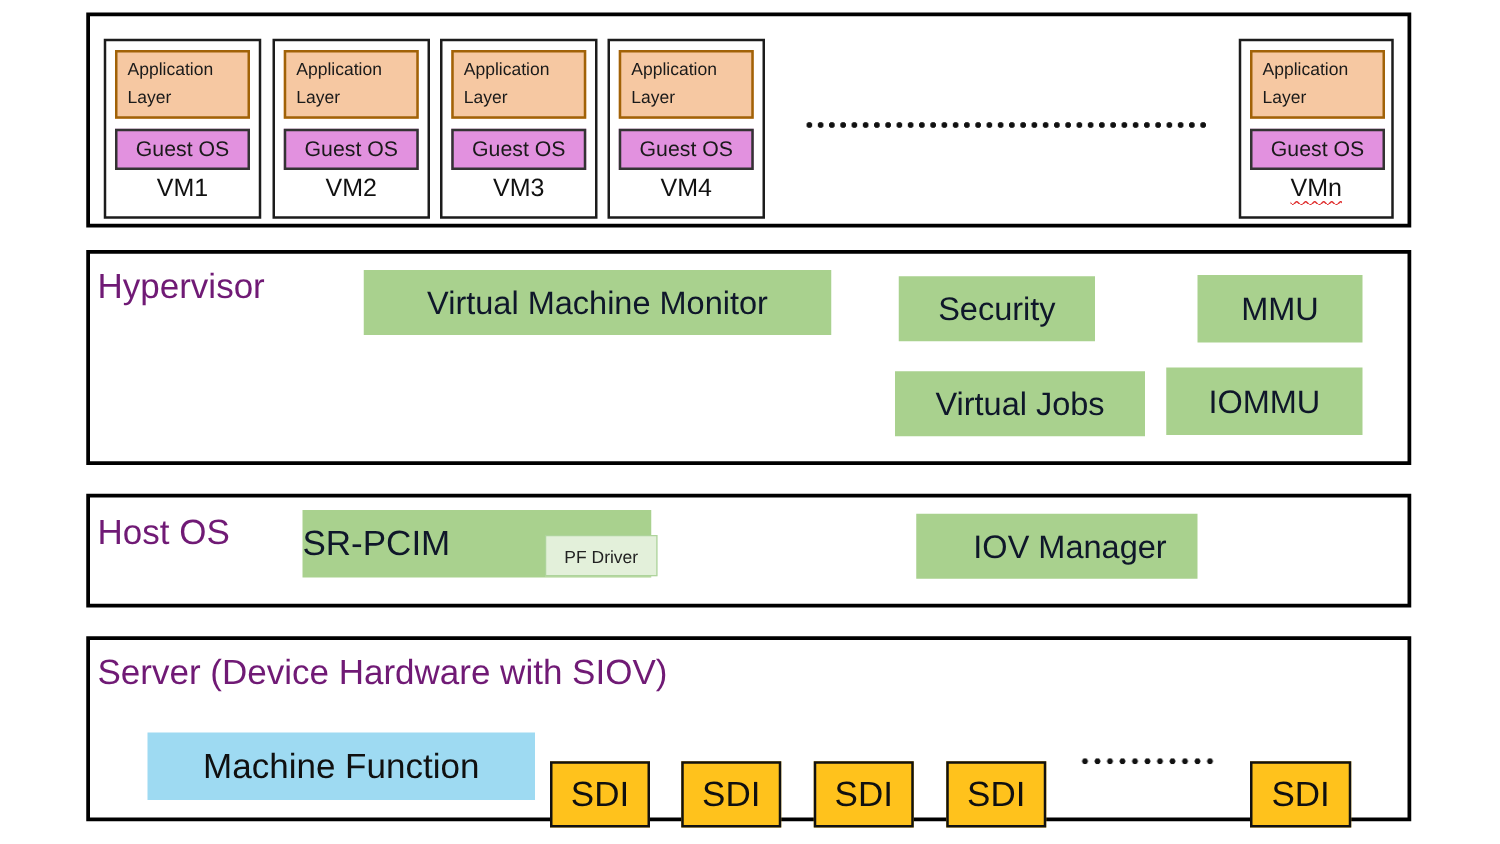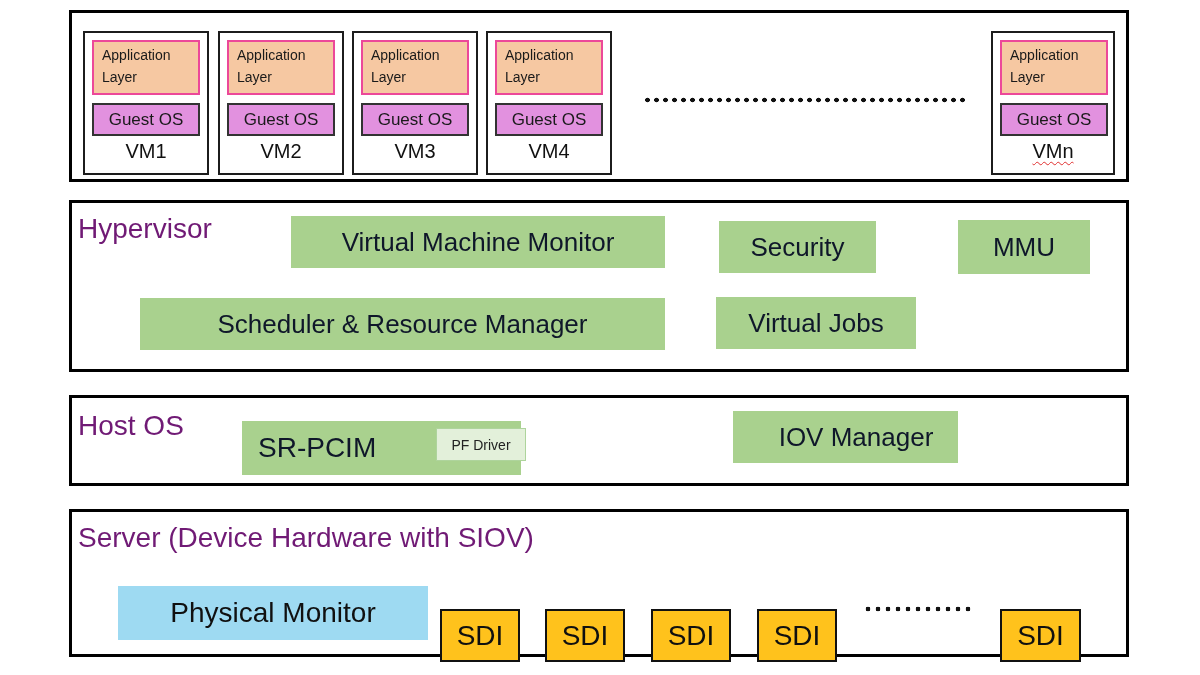--- a/index.html
+++ b/index.html
@@ -12,21 +12,21 @@
     border:3px solid #000;background:#fff;box-sizing:border-box;
   }
   
   #vm-row{top:10px;height:172px;}
   .vm-card{
     position:absolute;top:18px;width:126px;height:144px;
     border:2px solid #1c1c1c;background:#fff;box-sizing:border-box;
   }
   .vm-app{
     position:absolute;left:7px;top:7px;width:108px;height:55px;
-    background:#f6c8a2;border:2px solid #ec4899;box-sizing:border-box;
+    background:#f6c8a2;border:2px solid #a16207;box-sizing:border-box;
     font-size:14px;line-height:1.55;padding:3px 0 0 8px;color:#1a1a1a;
   }
   .vm-guest{
     position:absolute;left:7px;top:70px;width:108px;height:33px;
     background:#e291df;border:2px solid #333;box-sizing:border-box;
     display:flex;align-items:center;justify-content:center;
     font-size:17px;color:#1a1a1a;
   }
   .vm-label{
     position:absolute;left:0;right:0;top:107px;text-align:center;
@@ -53,21 +53,21 @@
     justify-content:center;font-size:26px;color:#0f172a;box-sizing:border-box;
   }
   #vmm{left:219px;top:13px;width:374px;height:52px;}
   #security{left:647px;top:18px;width:157px;height:52px;}
   #mmu{left:886px;top:17px;width:132px;height:54px;}
   #scheduler{left:68px;top:95px;width:525px;height:52px;}
   #virtual-jobs{left:644px;top:94px;width:200px;height:52px;}
   #iommu{left:861px;top:91px;width:157px;height:54px;}
   
   #host-os{top:395px;height:91px;}
-  #sr-pcim{left:170px;top:23px;width:279px;height:54px;justify-content:flex-start;padding-left:16px;font-size:28px;}
+  #sr-pcim{left:170px;top:10px;width:279px;height:54px;justify-content:flex-start;font-size:28px;}
   #pf-driver{
     position:absolute;left:364px;top:30px;width:90px;height:33px;
     background:#e3f0da;border:1px solid #aed49c;box-sizing:border-box;
     display:flex;align-items:center;justify-content:center;font-size:14px;color:#222;
   }
   #iov-manager{left:661px;top:13px;width:225px;height:52px;padding-left:21px;}
   
   #server{top:509px;height:148px;}
   #phys-func{
     position:absolute;left:46px;top:74px;width:310px;height:54px;background:#9edaf2;
@@ -119,34 +119,34 @@
       <div class="vm-guest">Guest OS</div>
       <div class="vm-label misspelled">VMn</div>
     </div>
   </div>
 
   <div class="frame" id="hypervisor">
     <div class="sec-title" style="top:10px;">Hypervisor</div>
     <div class="green-box" id="vmm">Virtual Machine Monitor</div>
     <div class="green-box" id="security">Security</div>
     <div class="green-box" id="mmu">MMU</div>
-    <div class="green-box" id="scheduler">Scheduler &amp; Resource Manager</div>
     <div class="green-box" id="virtual-jobs">Virtual Jobs</div>
+    <div class="green-box" id="iommu">IOMMU</div>
   </div>
 
   <div class="frame" id="host-os">
     <div class="sec-title" style="top:12px;">Host OS</div>
     <div class="green-box" id="sr-pcim">SR-PCIM</div>
     <div id="pf-driver">PF Driver</div>
     <div class="green-box" id="iov-manager">IOV Manager</div>
   </div>
 
   <div class="frame" id="server">
     <div class="sec-title" style="top:10px;">Server (Device Hardware with SIOV)</div>
-    <div id="phys-func">Physical Monitor</div>
+    <div id="phys-func">Machine Function</div>
     <div class="sdi-box sdi1">SDI</div>
     <div class="sdi-box sdi2">SDI</div>
     <div class="sdi-box sdi3">SDI</div>
     <div class="sdi-box sdi4">SDI</div>
     <div class="dots" id="bottom-dots"></div>
     <div class="sdi-box sdi5">SDI</div>
   </div>
 
 </div>
 

